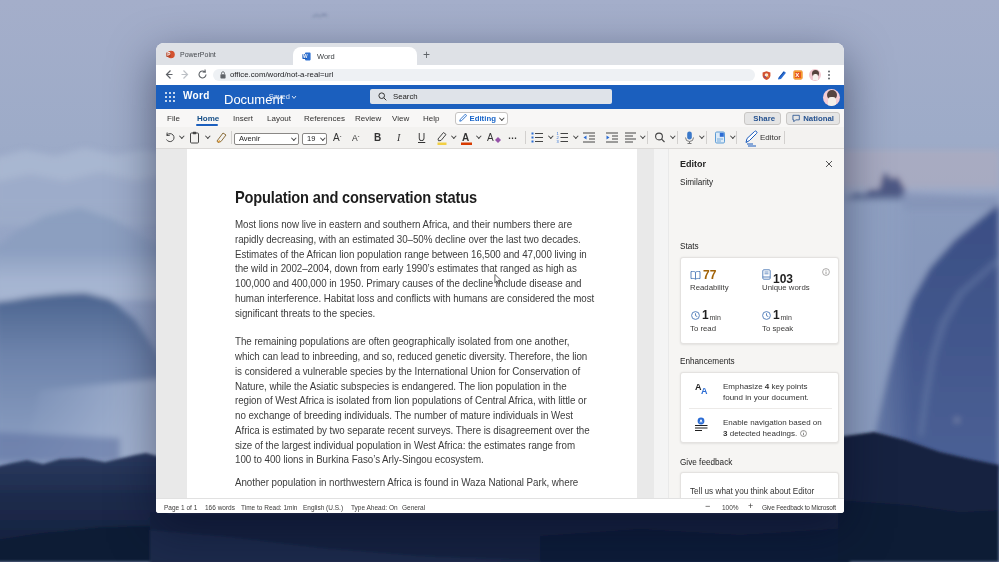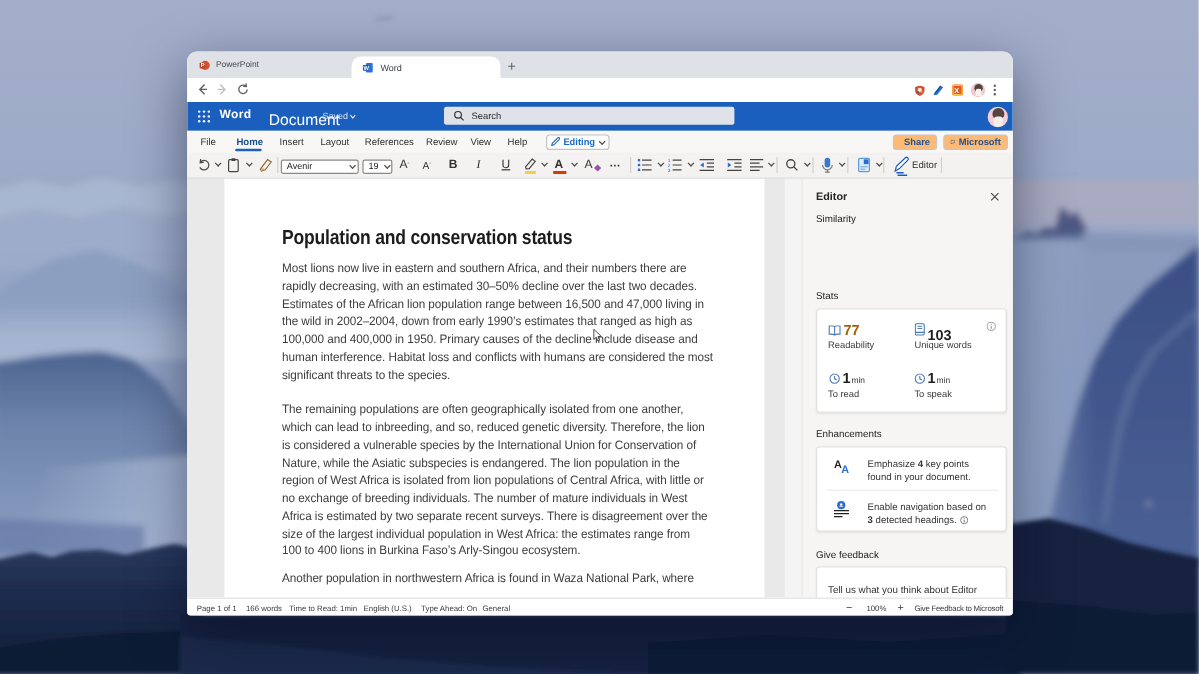--- a/index.html
+++ b/index.html
@@ -33,21 +33,21 @@
              display:flex; align-items:center; color:#222; font-size:7.8px; }
   .bb-av { position:absolute; right:4px; top:3.5px; width:17px; height:17px; border-radius:50%; background:#f4cdd6; overflow:hidden;}
   
   .menurow { position:relative; height:18px; background:#f8f7f6; font-size:8px; color:#323130; }
   .mi { position:absolute; top:4.5px; }
   .mi.home { font-weight:bold; color:#174f87; }
   .uline { position:absolute; left:40px; top:15px; width:22px; height:2px; background:#1b5fbe; border-radius:1px; }
   .editbtn { position:absolute; left:299px; top:2.5px; width:53px; height:13.5px; background:#fff;
              border:0.7px solid #c6c4c2; border-radius:3px; display:flex; align-items:center; justify-content:center;
              gap:2px; color:#1a66c9; font-weight:bold; font-size:7.8px; }
-  .sharebtn { position:absolute; top:2.5px; height:13.5px; background:#fdba74; border:0.7px solid #c9c7c5; border-radius:3px;
+  .sharebtn { position:absolute; top:2.5px; height:13.5px; background:#e5e5e5; border:0.7px solid #c9c7c5; border-radius:3px;
               display:flex; align-items:center; gap:3px; color:#24518f; font-weight:bold; font-size:7.8px; padding:0 5px;}
   
   .toolbar { position:relative; height:22px; background:#f3f2f0; border-bottom:1px solid #dbd9d7; }
   .tb { position:absolute; top:0; height:21px; display:flex; align-items:center; }
   .sep { position:absolute; top:4px; width:1px; height:13px; background:#d2d0ce; }
   .chev { display:inline-block; width:3.6px; height:3.6px; border-right:1px solid #4a4a4a; border-bottom:1px solid #4a4a4a;
           transform:rotate(45deg); margin-left:2px; margin-top:-2px; }
   .selbox { position:absolute; top:6px; height:11.5px; background:#fff; border:0.7px solid #8a8886; border-radius:2px;
             display:flex; align-items:center; font-size:7.5px; color:#222; padding-left:4px; }
   
@@ -183,20 +183,27 @@
     <div class="addr">
       <svg class="navic" style="left:7px" width="11" height="13" viewBox="0 0 11 13">
           <path d="M7.5,2.5 L3.5,6.5 L7.5,10.5 M3.5,6.5 L9.5,6.5" stroke="#5f6368" stroke-width="1.2" fill="none"></path>
         </svg>
       <svg class="navic" style="left:24px" width="11" height="13" viewBox="0 0 11 13">
           <path d="M3.5,2.5 L7.5,6.5 L3.5,10.5 M7.5,6.5 L1.5,6.5" stroke="#bdc1c6" stroke-width="1.2" fill="none"></path>
         </svg>
       <svg class="navic" style="left:41px" width="11" height="13" viewBox="0 0 11 13">
           <path d="M9,6.5 a3.5,3.5 0 1 1 -1,-2.5 M8,1.5 L8.3,4.2 5.6,4" stroke="#5f6368" stroke-width="1.1" fill="none"></path>
         </svg>
+      <div class="pill">
+        <svg style="margin-left:7px" width="6" height="8" viewBox="0 0 7 9">
+            <rect x="0.5" y="3.5" width="6" height="5" rx="0.8" fill="#5f6368"></rect>
+            <path d="M1.8,3.5 V2.4 a1.7,1.7 0 0 1 3.4,0 V3.5" stroke="#5f6368" stroke-width="1" fill="none"></path>
+          </svg>
+        <span style="margin-left:4px">office.com/word/not-a-real=url</span>
+      </div>
       <div class="exts">
         <svg width="9" height="9" viewBox="0 0 9 9">
             <path d="M4.5,0.3 L8.4,1.6 V4.5 C8.4,6.8 6.6,8.3 4.5,8.9 C2.4,8.3 0.6,6.8 0.6,4.5 V1.6 Z" fill="#d3502e"></path>
             <circle cx="4.5" cy="4" r="1.8" fill="#f7e8d0"></circle>
             <circle cx="3" cy="5.8" r="0.9" fill="#6a4ba0"></circle>
             <circle cx="6" cy="5.6" r="0.9" fill="#f0a23e"></circle>
           </svg>
         <svg width="10" height="10" viewBox="0 0 10 10">
             <path d="M1,8.5 L6.5,1.2 L9,2.8 L4,9 L1.2,9.4 Z" fill="#2b6fd4"></path>
             <path d="M2,7.8 L7,1.8" stroke="#174a9e" stroke-width="1" fill="none"></path>
@@ -271,21 +278,21 @@
       <div class="sharebtn" style="left:588px;width:37px">
         <svg width="9" height="9" viewBox="0 0 9 9">
             <path d="M1,4.2 L1,8 L8,8 L8,4.2 M4.5,5.5 L4.5,0.8 M2.6,2.6 L4.5,0.8 L6.4,2.6" stroke="#24518f" stroke-width="0.9" fill="none"></path>
           </svg>
         <span>Share</span>
       </div>
       <div class="sharebtn" style="left:630px;width:54px">
         <svg width="9" height="9" viewBox="0 0 9 9">
             <path d="M1,1 H8 V6 H4 L2,8 V6 H1 Z" stroke="#24518f" stroke-width="0.9" fill="none" stroke-linejoin="round"></path>
           </svg>
-        <span>Microsoft</span>
+        <span>National</span>
       </div>
     </div>
 
     <div class="toolbar" id="toolbar">
 
       <svg class="tb" style="left:8px" width="12" height="21" viewBox="0 0 12 21">
           <path d="M3,8 a4,4 0 1 1 -0.5,4.5 M3.2,5.5 L2.8,8.6 5.9,8.2" stroke="#4a4a4a" stroke-width="1" fill="none"></path>
         </svg>
       <span class="chev" style="position:absolute;left:22px;top:9px"></span>
 

